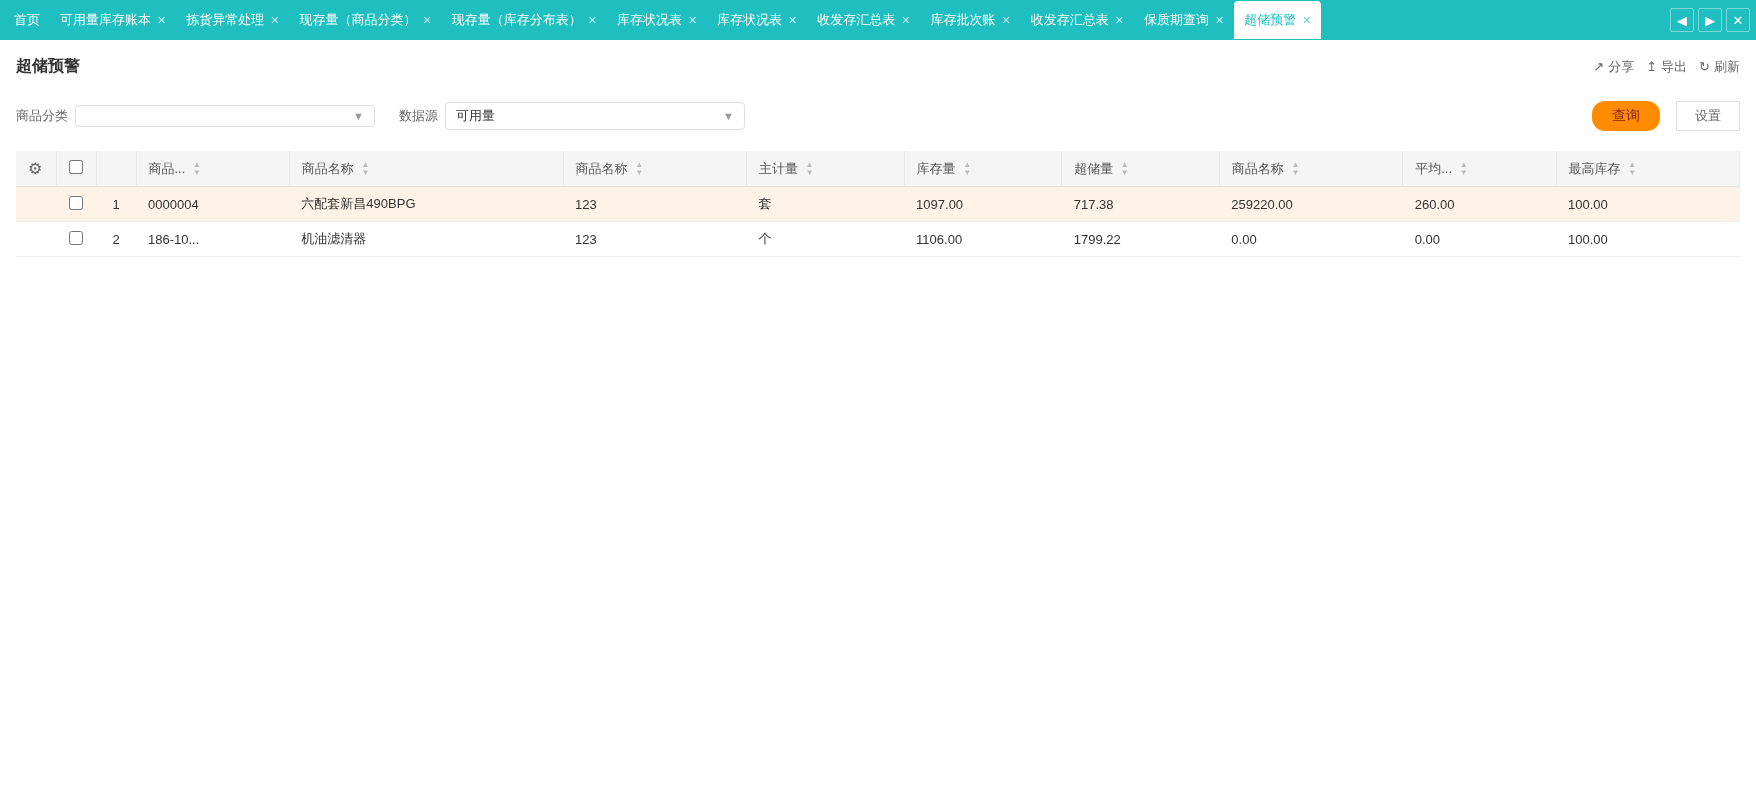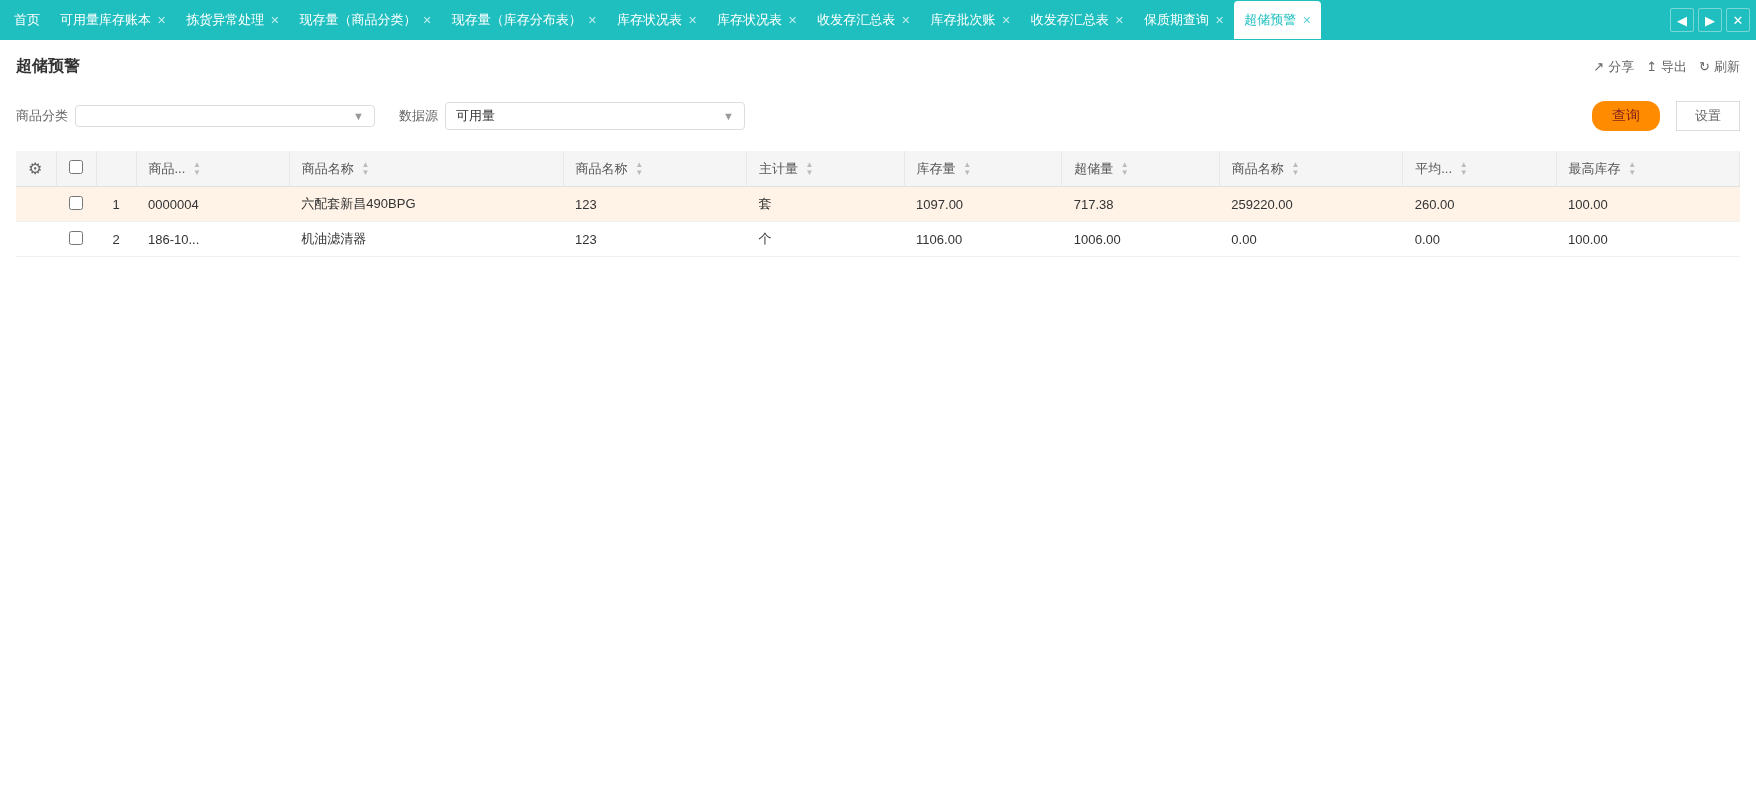--- a/index.html
+++ b/index.html
@@ -422,21 +422,21 @@
       <td class="settings-cell"></td>
       <td class="checkbox-cell">
         <input type="checkbox" style="">
       </td>
       <td class="index-cell">2</td>
       <td>186-10...</td>
       <td>机油滤清器</td>
       <td>123</td>
       <td>个</td>
       <td>1106.00</td>
-      <td>1006.00</td>
+      <td>1799.22</td>
       <td>0.00</td>
       <td>0.00</td>
       <td>100.00</td>
     </tr>
       </tbody>
   </table>
 
 </div>
 
 </body></html>

